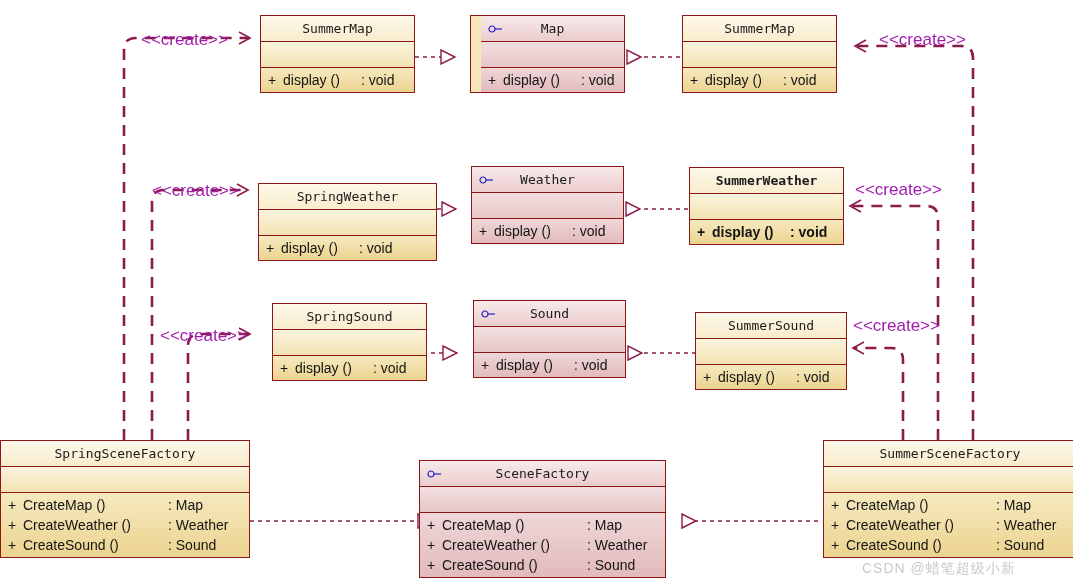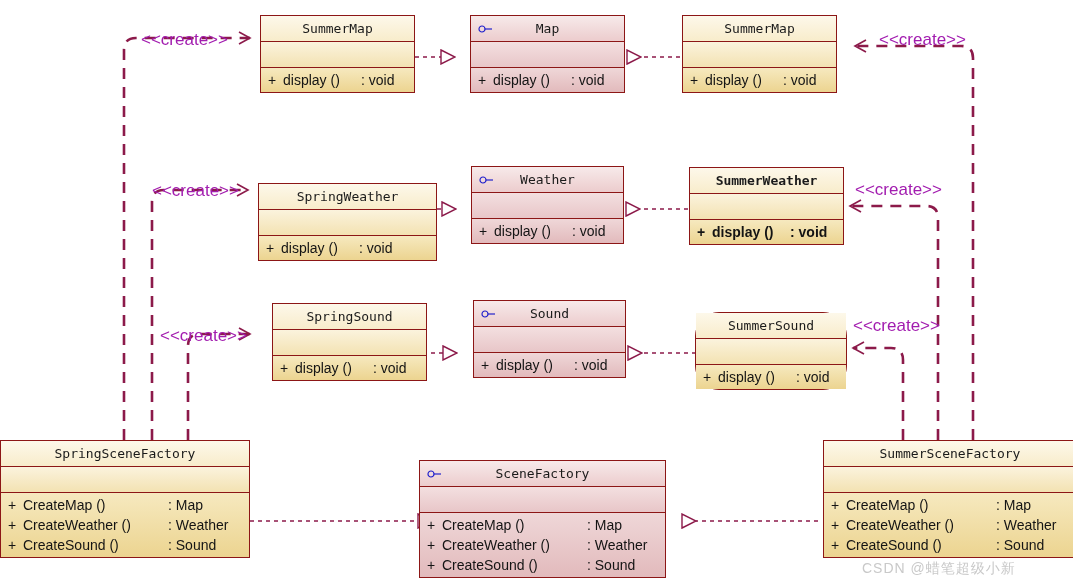--- a/index.html
+++ b/index.html
@@ -172,21 +172,21 @@
     <div class="uml-row uml-attrs"></div>
     <div class="uml-row uml-ops">
       <div class="op-line">
         <span class="op-vis">+</span>
         <span class="op-name" style="width:78px;">display ()</span>
         <span class="op-type">: void</span>
       </div>
     </div>
   </div>
 
-  <div class="uml-box cls-interface" style="left:470px; top:15px; width:155px;">
+  <div class="uml-box cls-interface" style="left:470px; top:15px; width:155px;padding-left:10px;">
     <div class="uml-row uml-title"><svg class="iface-icon" viewBox="0 0 16 8">
         <circle cx="4" cy="4" r="3" fill="none" stroke="#2222cc" stroke-width="1.2"></circle>
         <line x1="7" y1="4" x2="14" y2="4" stroke="#2222cc" stroke-width="1.2"></line>
       </svg>Map</div>
     <div class="uml-row uml-attrs"></div>
     <div class="uml-row uml-ops">
       <div class="op-line">
         <span class="op-vis">+</span>
         <span class="op-name" style="width:78px;">display ()</span>
         <span class="op-type">: void</span>
@@ -265,21 +265,21 @@
     <div class="uml-row uml-attrs"></div>
     <div class="uml-row uml-ops">
       <div class="op-line">
         <span class="op-vis">+</span>
         <span class="op-name" style="width:78px;">display ()</span>
         <span class="op-type">: void</span>
       </div>
     </div>
   </div>
 
-  <div class="uml-box cls-concrete" style="left:695px; top:312px; width:152px;border-radius:24px;">
+  <div class="uml-box cls-concrete" style="left:695px; top:312px; width:152px;">
     <div class="uml-row uml-title">SummerSound</div>
     <div class="uml-row uml-attrs"></div>
     <div class="uml-row uml-ops">
       <div class="op-line">
         <span class="op-vis">+</span>
         <span class="op-name" style="width:78px;">display ()</span>
         <span class="op-type">: void</span>
       </div>
     </div>
   </div>

